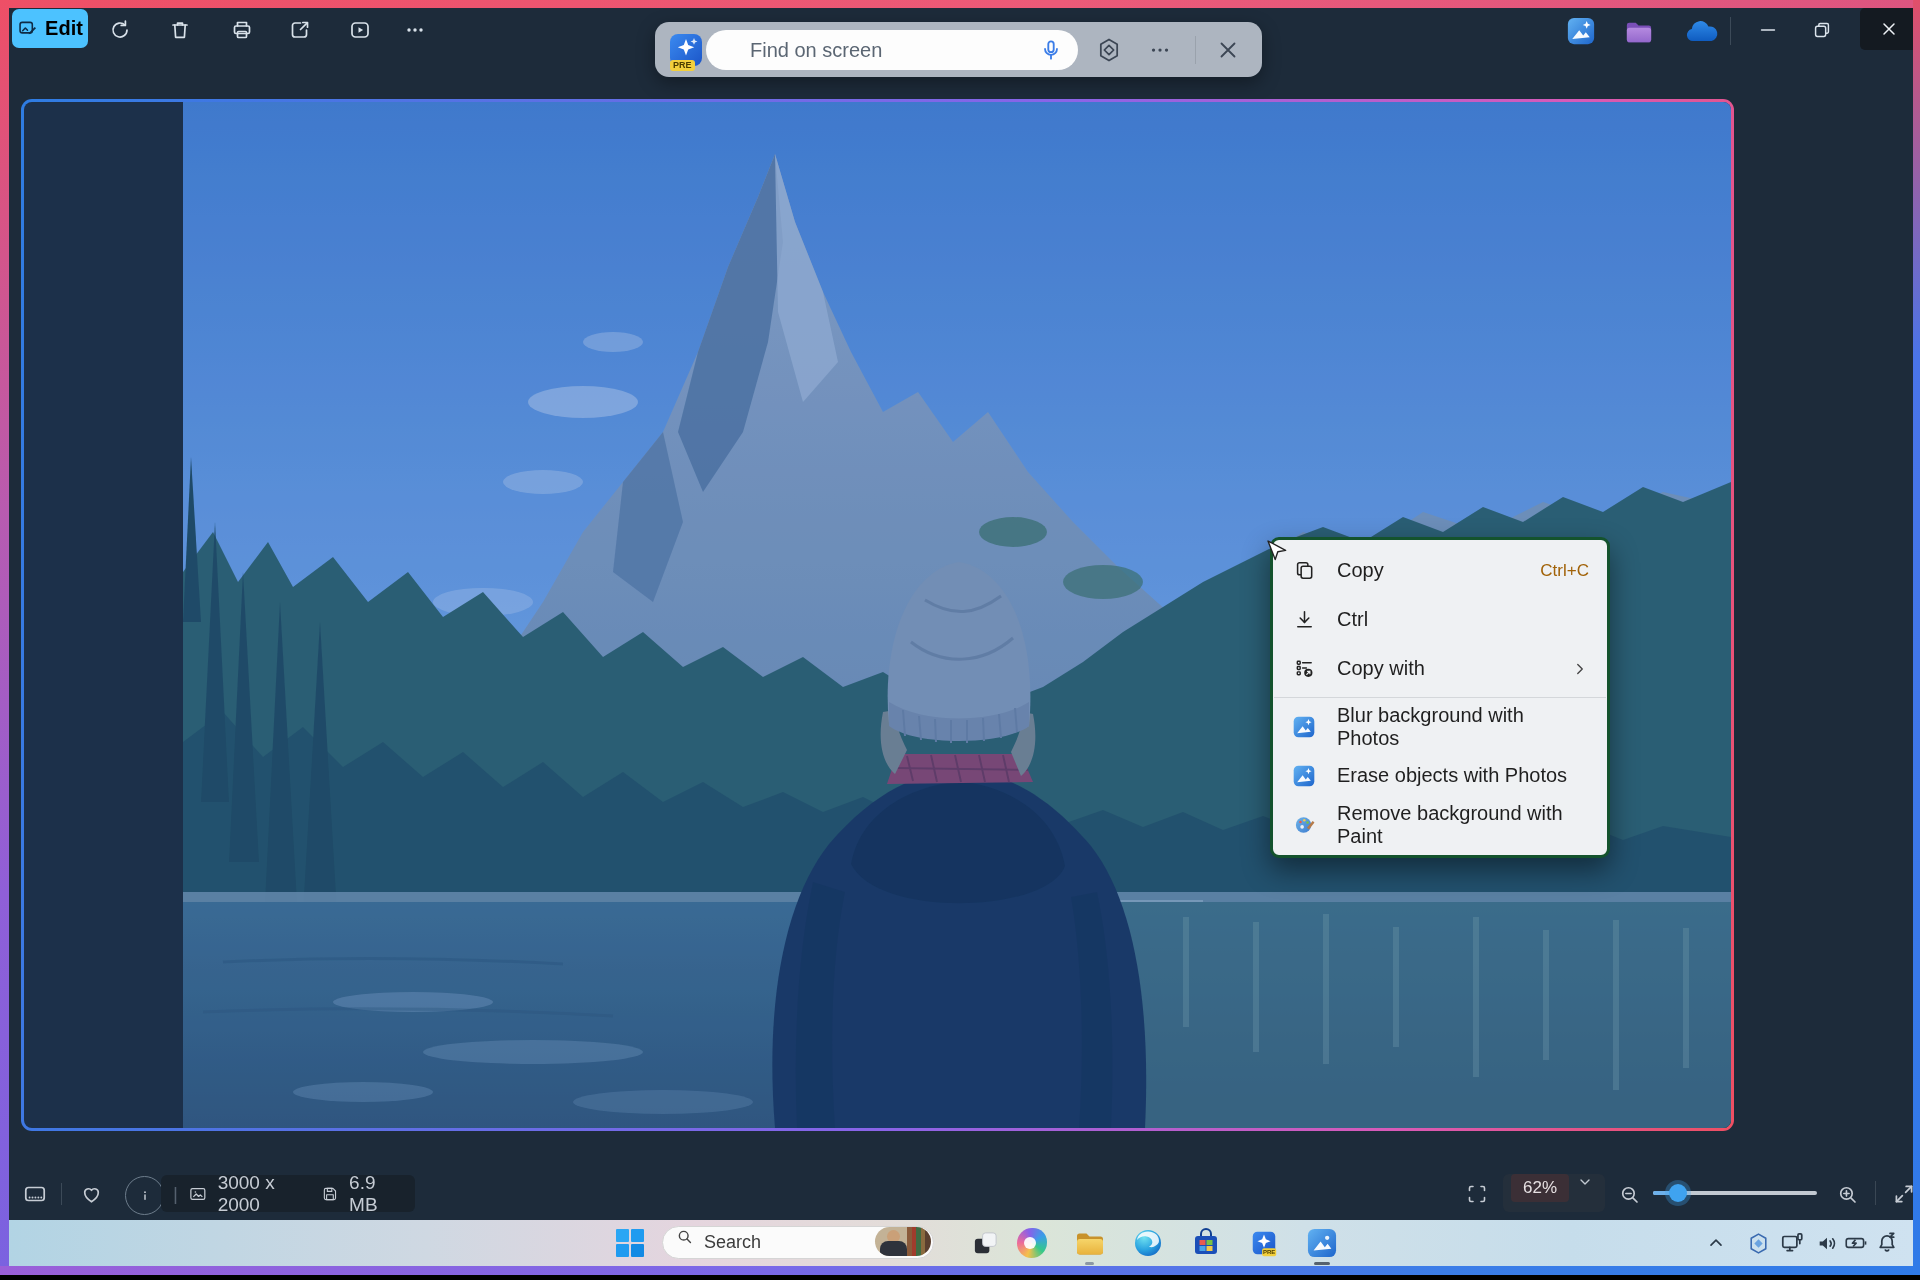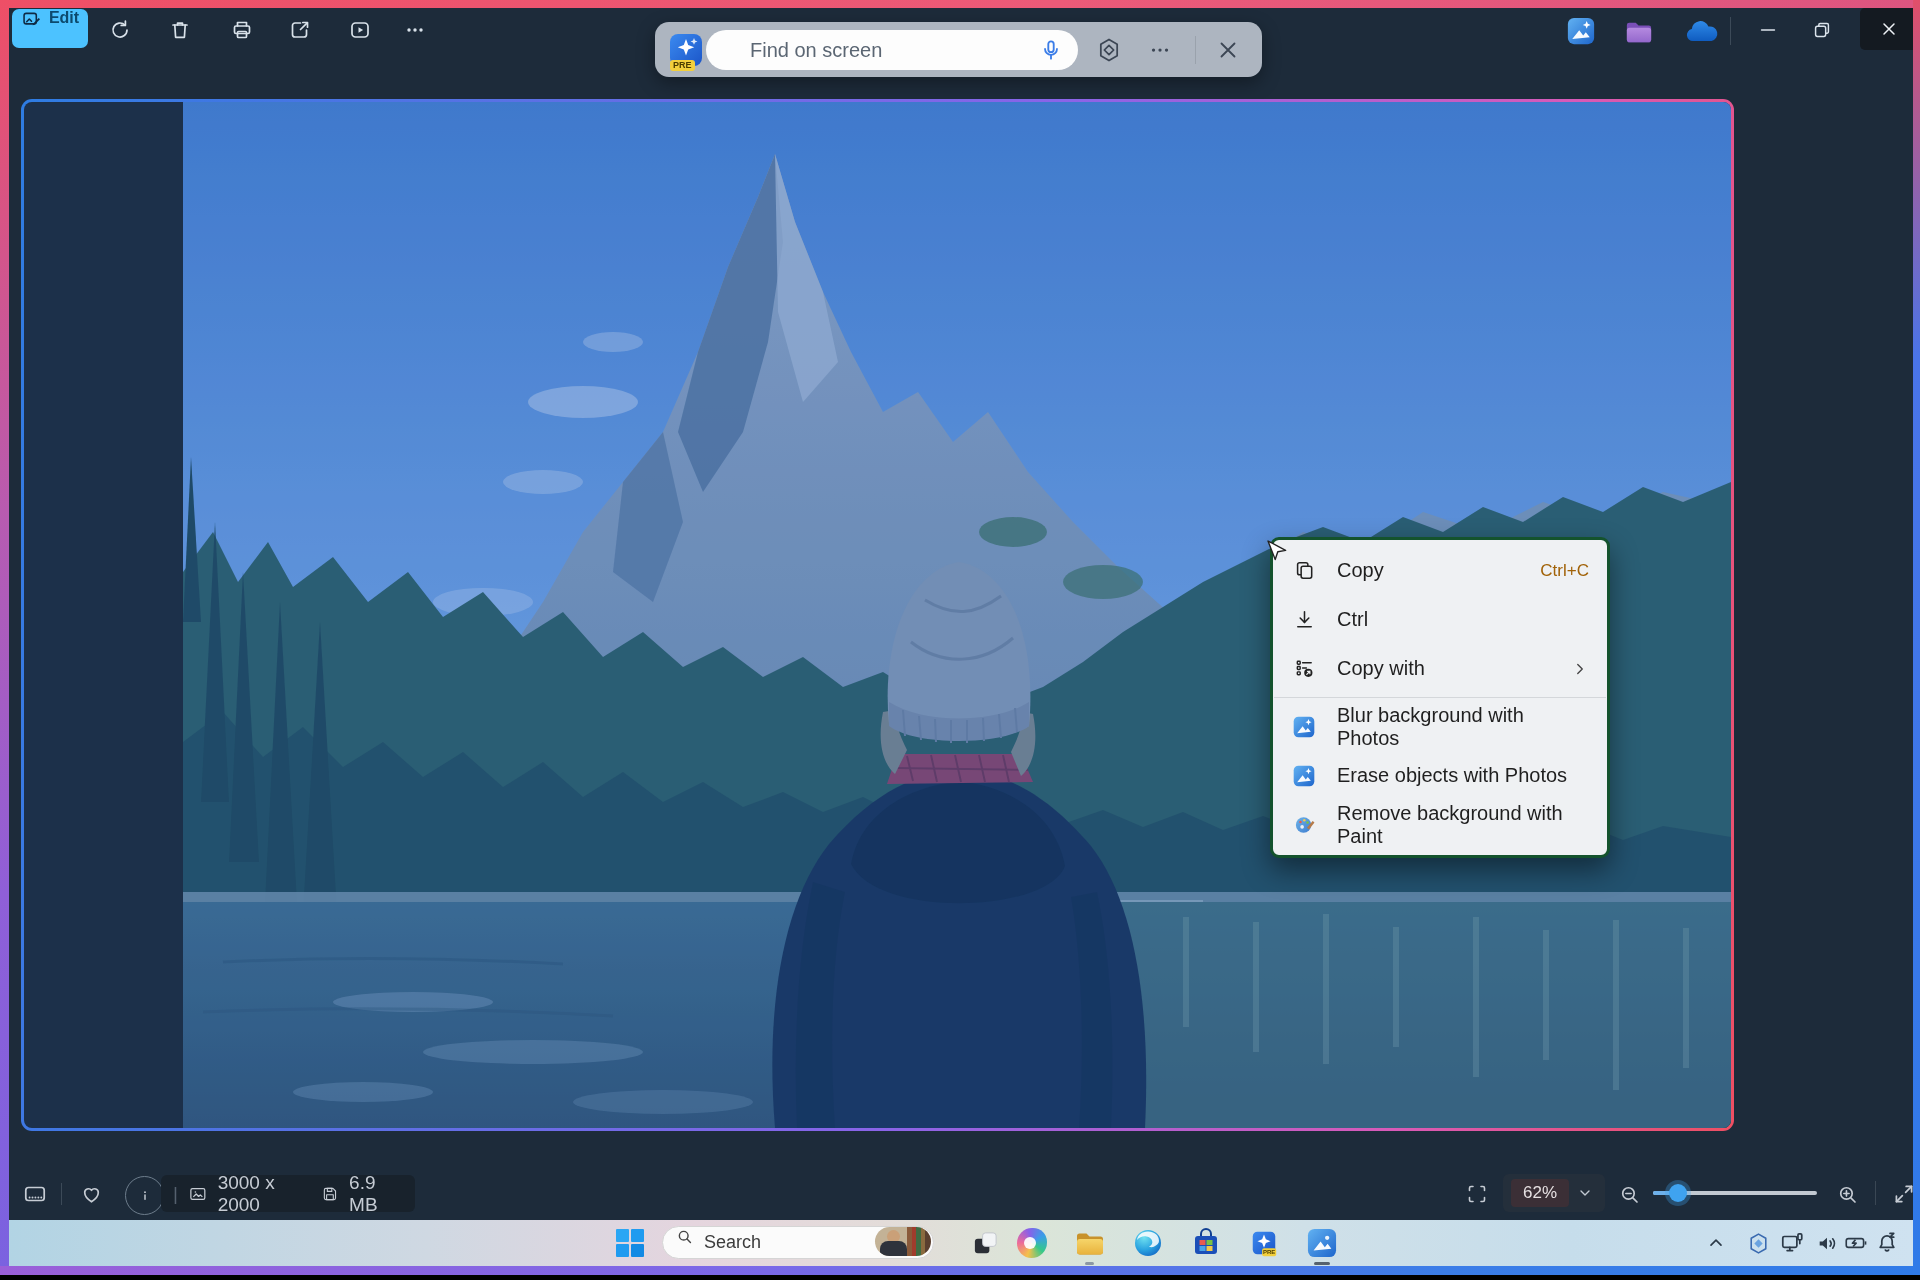--- a/index.html
+++ b/index.html
@@ -6,21 +6,21 @@
   body{width:1920px;height:1280px;background:#000;position:relative;overflow:hidden;
        font-family:"Liberation Sans",sans-serif;-webkit-font-smoothing:antialiased}
   .abs{position:absolute}
   svg{display:block}
   .icobtn{position:absolute;display:flex;align-items:center;justify-content:center;color:#d9e2ea}
   .traybtn{position:absolute;display:flex;align-items:center;justify-content:center;color:#2c3a48}
   .findic{color:#3c4654}
   
   .app-bg{position:absolute;left:9px;top:8px;width:1904px;height:1212px;background:#1d2b3a}
   .edit-btn{position:absolute;left:12px;top:9px;width:76px;height:39px;background:#4cc2ff;border-radius:7px;
-    display:flex;align-items:flex-start;justify-content:center;gap:7px;color:#0c4a6e;font-size:16px;font-weight:bold}
+    display:flex;align-items:center;justify-content:center;gap:7px;color:#000000;font-size:20px;font-weight:bold}
   
   .findbar{position:absolute;left:655px;top:22px;width:607px;height:55px;background:rgba(178,186,196,.97);
     border-radius:14px;box-shadow:0 6px 18px rgba(0,0,0,.35)}
   .find-input{position:absolute;left:51px;top:8px;width:372px;height:40px;background:#fdfdfd;border-radius:20px;border:none;
     padding:0 44px 0 44px;font-size:20px;color:#222;outline:none;font-family:"Liberation Sans",sans-serif;box-sizing:border-box}
   .find-input::placeholder{color:#5b6673}
   
   .region{position:absolute;left:21px;top:99px;width:1713px;height:1032px;box-sizing:border-box;padding:3px;
     background:linear-gradient(100deg,#2e7ce2 0%,#8a64e8 55%,#d85ab8 82%,#ee4f62 100%);border-radius:11px}
   .region-inner{position:relative;width:100%;height:100%;background:#1b2a39;border-radius:8px;overflow:hidden}
@@ -31,21 +31,21 @@
   .mi{height:49px;display:flex;align-items:center;padding:0 18px;gap:20px;color:#1f1f1f;font-size:20px}
   .mi .lbl{flex:1}
   .mi .sc{color:#a16207;font-size:17px}
   .msep{height:1px;background:#d4d7da;margin:4px 1px}
   .micon{width:26px;display:flex;justify-content:center;color:#222}
   
   .statbar{position:absolute;left:9px;top:1160px;width:1904px;height:60px;color:#c6ccd4}
   .statpill{position:absolute;left:152px;top:15px;width:254px;height:37px;background:#18222c;border-radius:6px;
     display:flex;align-items:center;gap:10px;padding:0 12px;box-sizing:border-box;font-size:19px;color:#c6ccd4}
   .zoompill{position:absolute;left:1494px;top:14px;width:102px;height:38px;background:#242f3b;border-radius:6px;
-    display:flex;align-items:center;padding:0 8px;box-sizing:border-box;gap:8px}
+    display:flex;align-items:flex-start;padding:0 8px;box-sizing:border-box;gap:8px}
   .zoomval{width:58px;height:28px;background:#3b2f36;border-radius:4px;color:#e6e0e2;font-size:17px;
     display:flex;align-items:center;justify-content:center}
   
   .taskbar{position:absolute;left:9px;top:1220px;width:1904px;height:46px;
     background:linear-gradient(90deg,#b2d4e4 0%,#cfd8e2 22%,#e5d5de 36%,#e3dcd9 46%,#dbe5d8 54%,#cfe0e8 68%,#c6ddeb 82%,#cfe2f0 100%)}
   .tsearch{position:absolute;left:653px;top:6px;width:272px;height:33px;background:#fbfbfb;border:1px solid #d5d5d5;
     border-radius:17px;display:flex;padding:0 2px 0 12px;box-sizing:border-box;gap:8px}
   .tsearch input{border:none;outline:none;background:transparent;font-size:18px;color:#3a3a3a;width:130px;font-family:"Liberation Sans",sans-serif}
   .tsearch input::placeholder{color:#3c3c3c}
   .avatar{width:56px;height:29px;border-radius:15px;overflow:hidden;position:relative;margin-left:auto;

